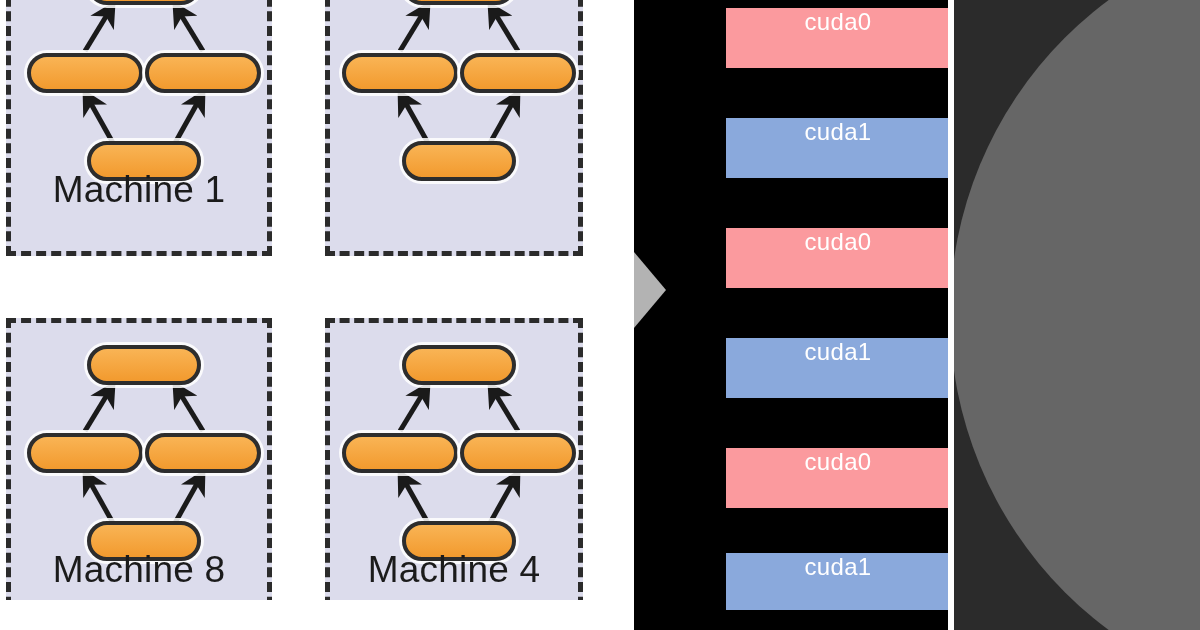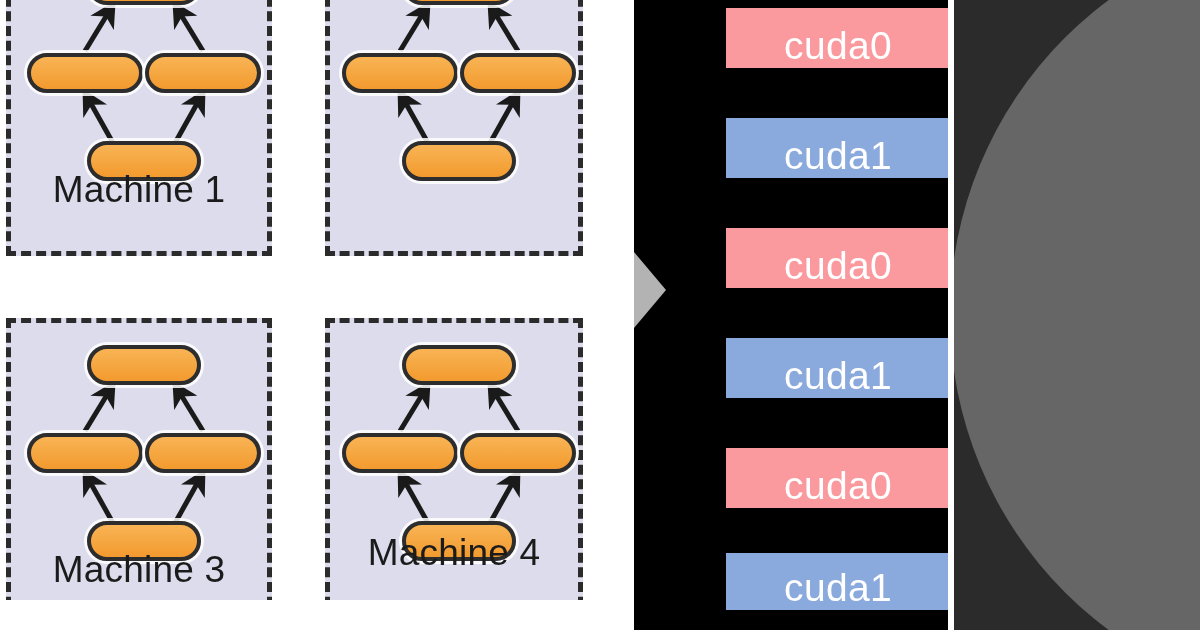--- a/index.html
+++ b/index.html
@@ -19,22 +19,22 @@
         box-shadow:0 0 0 3px rgba(255,255,255,.85);}
 
   .edge{position:absolute;overflow:visible;}
 
   
   .black-panel{position:absolute;left:634px;top:0;width:316px;height:630px;background:#000000;}
   .chevron{position:absolute;left:634px;top:252px;width:0;height:0;
            border-top:38px solid transparent;border-bottom:38px solid transparent;
            border-left:32px solid #b3b3b3;}
   .bar{position:absolute;left:92px;width:224px;height:60px;
-       display:flex;align-items:flex-end;justify-content:center;
-       color:#ffffff;font-size:39px;letter-spacing:.3px;}
+       display:flex;align-items:flex-start;justify-content:center;
+       color:#ffffff;font-size:24px;letter-spacing:.3px;}
 
   
   .right-panel{position:absolute;left:954px;top:0;width:246px;height:630px;background:#2b2b2b;overflow:hidden;}
   .big-circle{position:absolute;left:-4px;top:-77px;width:784px;height:784px;border-radius:50%;background:#666666;}
   .white-gap{position:absolute;left:948px;top:0;width:6px;height:630px;background:#ffffff;}
 </style>
 </head>
 <body>
 
 <div class="stage">
@@ -84,39 +84,39 @@
           </defs>
           <line x1="102" y1="200" x2="74" y2="150" stroke="#1a1a1a" stroke-width="5" marker-end="url(#ah2)"></line>
           <line x1="164" y1="200" x2="192" y2="150" stroke="#1a1a1a" stroke-width="5" marker-end="url(#ah2)"></line>
           <line x1="74" y1="108" x2="102" y2="62" stroke="#1a1a1a" stroke-width="5" marker-end="url(#ah2)"></line>
           <line x1="192" y1="108" x2="164" y2="62" stroke="#1a1a1a" stroke-width="5" marker-end="url(#ah2)"></line>
         </svg>
         <div class="node" style="left: 76px; top: 22px; width: 114px; height: 40px;"></div>
         <div class="node" style="left: 16px; top: 110px; width: 116px; height: 40px;"></div>
         <div class="node" style="left: 134px; top: 110px; width: 116px; height: 40px;"></div>
         <div class="node" style="left: 76px; top: 198px; width: 114px; height: 40px;"></div>
-        <div class="machine-label" style="top: 226px;">Machine 3</div>
+        <div class="machine-label" style="top: 226px;">Machine 8</div>
       </div>
       <div class="machine-box" style="left: 325px; top: 318px; width: 258px; height: 318px;">
         <svg class="edge" width="258" height="318" style="left: 0px; top: 0px;">
           <defs>
             <marker id="ah3" markerWidth="5.5" markerHeight="5.5" refX="4.2" refY="2.75" orient="auto">
               <path d="M0,0 L5.2,2.75 L0,5.5 L1.5,2.75 Z" fill="#1a1a1a"></path>
             </marker>
           </defs>
           <line x1="98" y1="200" x2="70" y2="150" stroke="#1a1a1a" stroke-width="5" marker-end="url(#ah3)"></line>
           <line x1="160" y1="200" x2="188" y2="150" stroke="#1a1a1a" stroke-width="5" marker-end="url(#ah3)"></line>
           <line x1="70" y1="108" x2="98" y2="62" stroke="#1a1a1a" stroke-width="5" marker-end="url(#ah3)"></line>
           <line x1="188" y1="108" x2="160" y2="62" stroke="#1a1a1a" stroke-width="5" marker-end="url(#ah3)"></line>
         </svg>
         <div class="node" style="left: 72px; top: 22px; width: 114px; height: 40px;"></div>
         <div class="node" style="left: 12px; top: 110px; width: 116px; height: 40px;"></div>
         <div class="node" style="left: 130px; top: 110px; width: 116px; height: 40px;"></div>
         <div class="node" style="left: 72px; top: 198px; width: 114px; height: 40px;"></div>
-        <div class="machine-label" style="top: 209px;">Machine 4</div>
+        <div class="machine-label" style="top: 226px;">Machine 4</div>
       </div>
     </div>
 
   <div class="black-panel" id="black-panel">
       <div class="bar" style="top: 8px; background: rgb(251, 154, 158);">
         <span>cuda0</span>
       </div>
       <div class="bar" style="top: 118px; background: rgb(138, 169, 220);">
         <span>cuda1</span>
       </div>

